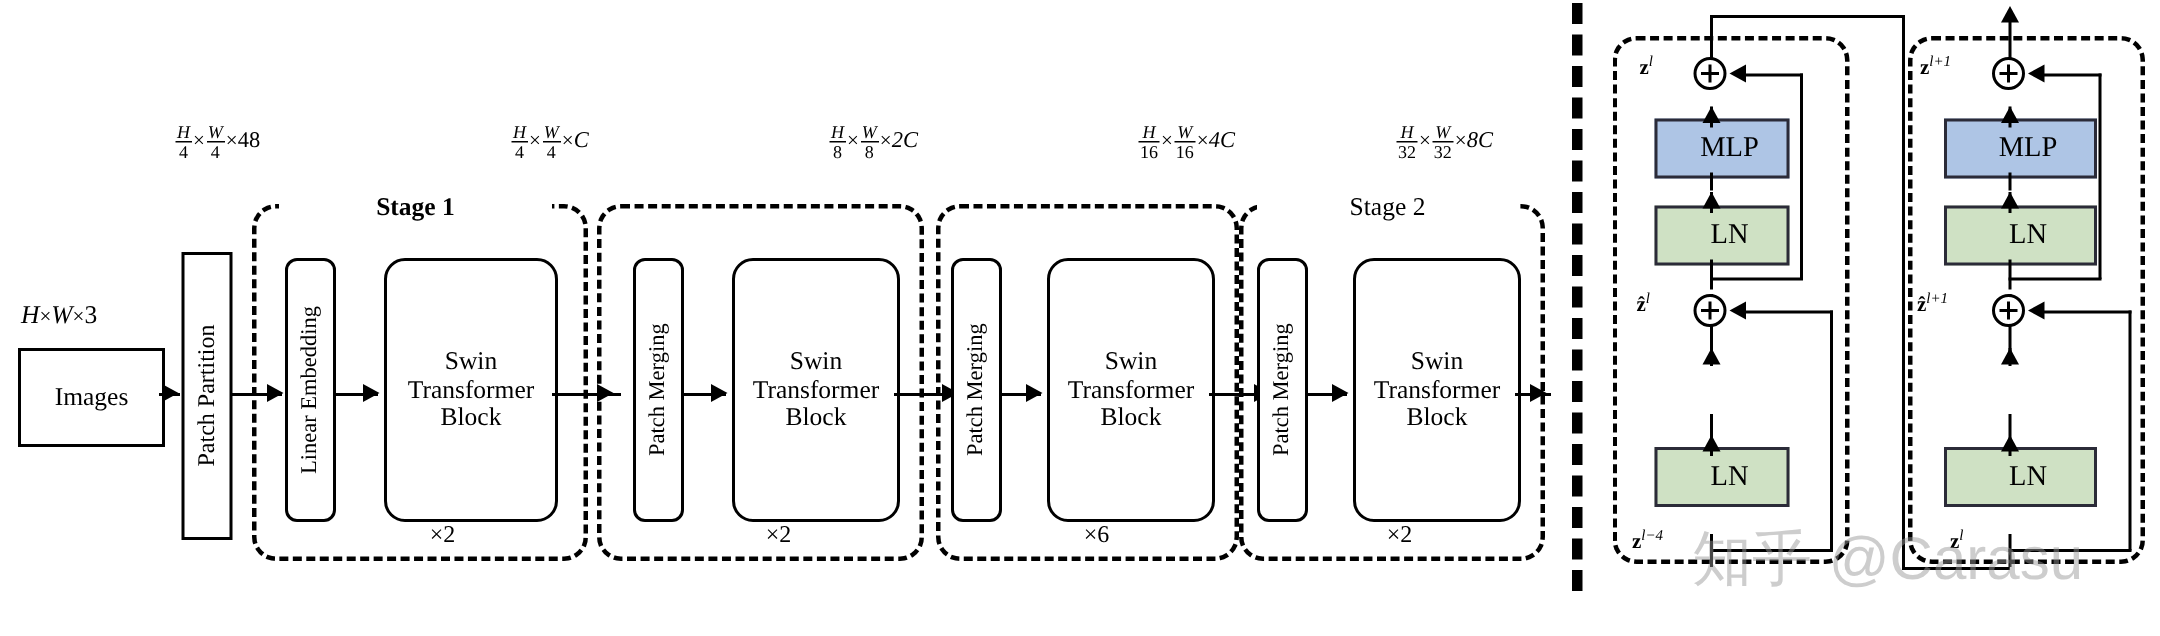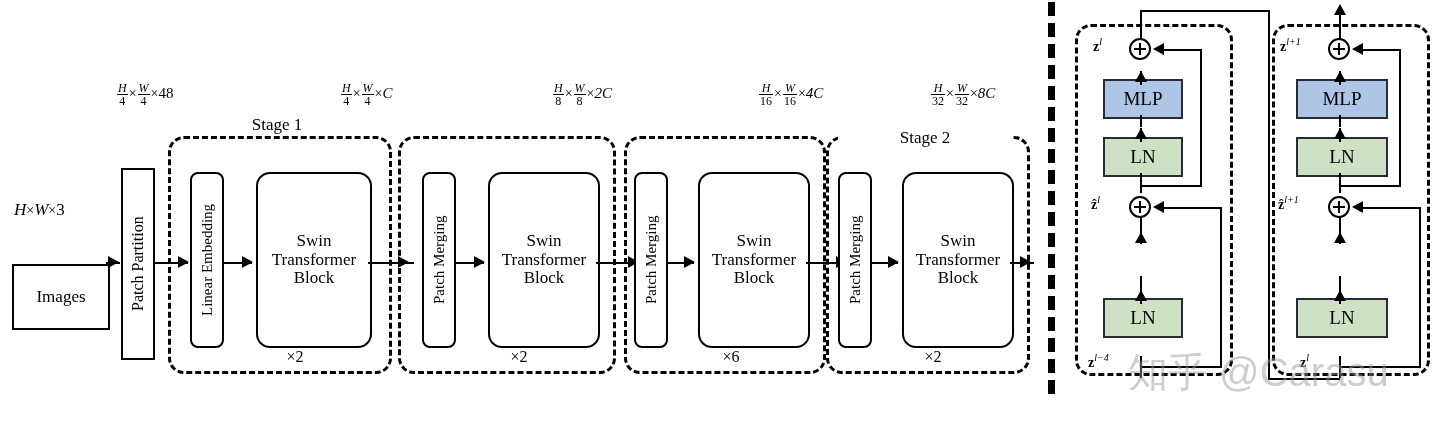--- a/index.html
+++ b/index.html
@@ -51,21 +51,21 @@
      border-right:11px solid #000;}
   .arrowU{position:absolute;width:0;height:0;
      border-left:6px solid transparent;border-right:6px solid transparent;
      border-bottom:11px solid #000;}
 
   
   .divider{position:absolute;border-left:7px dashed #000;height:392px;top:2px;}
   .blk{
     position:absolute;border:2px solid #2b2b38;
     display:flex;align-items:center;justify-content:center;
-    font-family:"Liberation Serif",serif;font-size:19px;
+    font-family:"Liberation Serif",serif;font-size:19px;padding-left:10px;
   }
   .plus{
     position:absolute;border:2.5px solid #000;border-radius:50%;
     background:#fff;box-sizing:border-box;
   }
   .plus:before,.plus:after{content:"";position:absolute;background:#000;}
   .plus:before{left:3px;right:3px;top:50%;height:2px;margin-top:-1px;}
   .plus:after{top:3px;bottom:3px;left:50%;width:2px;margin-left:-1px;}
   .zlab{position:absolute;font-size:14px;font-family:"Liberation Serif",serif;
         white-space:nowrap;font-weight:bold;}
@@ -84,21 +84,21 @@
 </style>
 </head>
 <body>
 
 <div id="root">
 
   <div class="dimlabel" style="left:14px;top:200px;font-size:17px;">
     <span class="ital">H</span><span class="times">×</span><span class="ital">W</span><span class="times">×</span><span>3</span>
   </div>
 
-  <div class="node" style="left:12px;top:232px;width:94px;height:62px;font-size:17px;margin-top:32px;">
+  <div class="node" style="left:12px;top:232px;width:94px;height:62px;font-size:17px;">
     <span>Images</span>
   </div>
 
   <div class="hline" style="left:106px;top:262px;width:14px;"></div>
   <div class="arrowR" style="left:108px;top:256px;"></div>
 
   <div class="node vert" style="left:121px;top:168px;width:30px;height:188px;font-size:16px;">
     <span>Patch Partition</span>
   </div>
 
@@ -119,21 +119,21 @@
 
   <div class="dimlabel" style="left:758px;top:82px;">
     <span class="frac"><span class="num ital">H</span><span class="den">16</span></span><span class="times">×</span><span class="frac"><span class="num ital">W</span><span class="den">16</span></span><span class="times">×</span><span class="ital">4C</span>
   </div>
 
   <div class="dimlabel" style="left:930px;top:82px;">
     <span class="frac"><span class="num ital">H</span><span class="den">32</span></span><span class="times">×</span><span class="frac"><span class="num ital">W</span><span class="den">32</span></span><span class="times">×</span><span class="ital">8C</span>
   </div>
 
   <div class="stage-box" style="left:168px;top:136px;width:218px;height:232px;"></div>
-  <div class="stage-title" style="left:186px;top:115px;width:182px;">Stage 1</div>
+  <div class="stage-title" style="left:186px;top:128px;width:182px;font-weight:bold;">Stage 1</div>
   <div class="stage-mult" style="left:240px;top:348px;width:110px;">×2</div>
 
   <div class="node rounded vert" style="left:190px;top:172px;width:30px;height:172px;border-radius:8px;font-size:15px;">
     <span>Linear Embedding</span>
   </div>
   <div class="hline" style="left:222px;top:262px;width:30px;"></div>
   <div class="arrowR" style="left:242px;top:256px;"></div>
 
   <div class="node rounded" style="left:256px;top:172px;width:112px;height:172px;font-size:17px;white-space:pre-line;">
     <span>Swin

